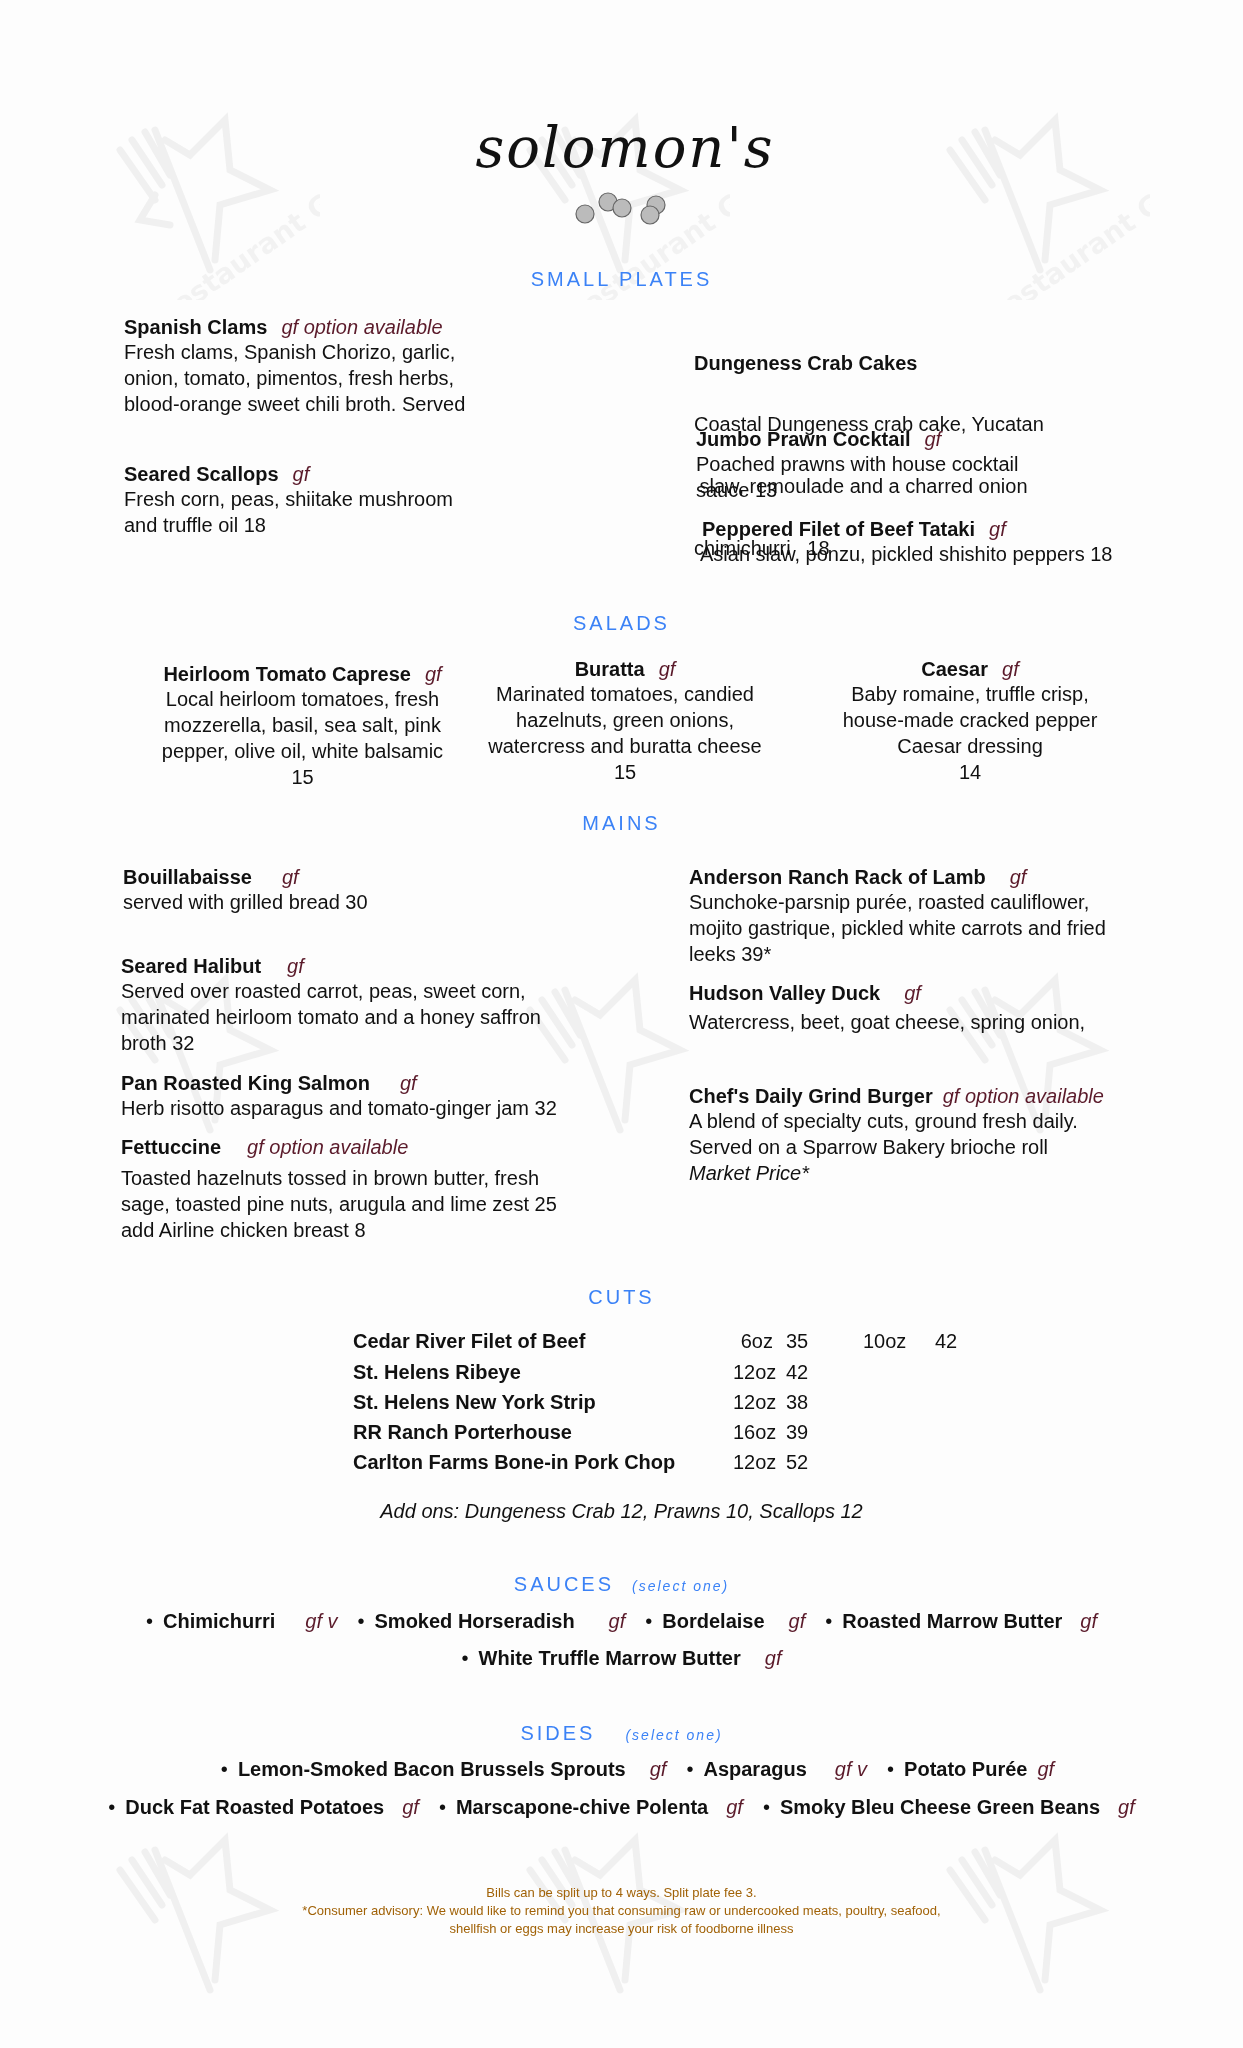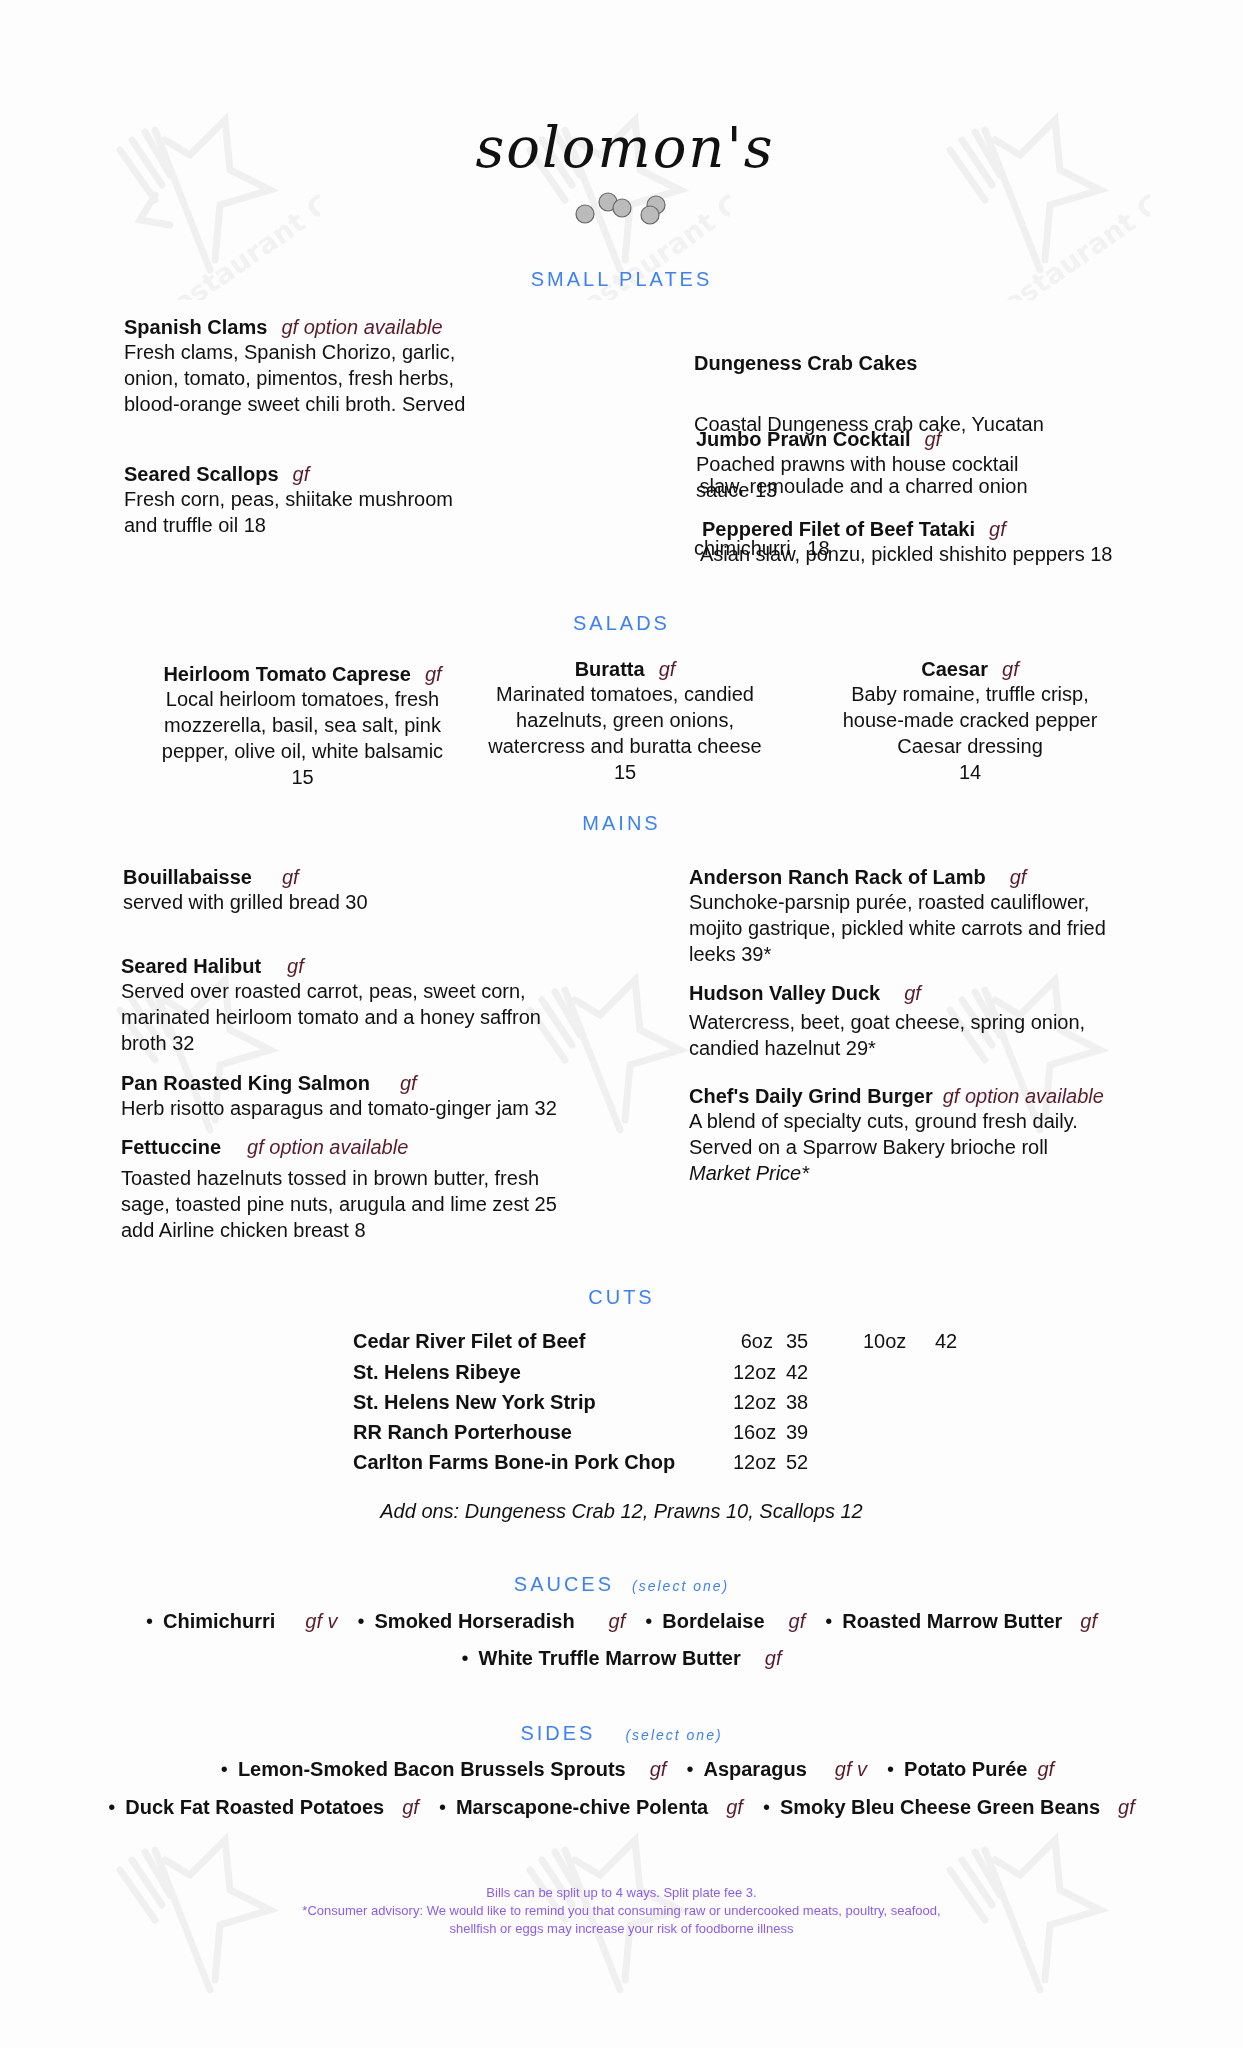--- a/index.html
+++ b/index.html
@@ -23,21 +23,21 @@
   .cuts-row .s1 { position:absolute; left:380px; width:40px; text-align:right; }
   .cuts-row .p1 { position:absolute; left:433px; }
   .cuts-row .s2 { position:absolute; left:510px; }
   .cuts-row .p2 { position:absolute; left:582px; }
   .addons { position:absolute; top:1500px; left:0; width:1243px; text-align:center; font-style:italic; font-size:20px; }
   .bullet-line { position:absolute; left:0; width:1243px; text-align:center; font-size:20px; white-space:nowrap; }
   .bl { display:inline-block; margin:0 10px; }
   .bl .dot { margin-right:10px; }
   .bl .nm { font-weight:bold; }
   .bl .gf { margin-left:18px; }
-  .footer { position:absolute; top:1884px; left:0; width:1243px; text-align:center; font-size:13px; line-height:18px; color:#8b5cf6; }
+  .footer { position:absolute; top:1884px; left:0; width:1243px; text-align:center; font-size:13px; line-height:18px; color:#a16207; }
 </style>
 </head>
 <body>
 
 <div class="wm" style="left:60px;top:60px;"><svg viewBox="0 0 260 240">
       <g fill="none" stroke="#e6e6e6" stroke-width="7" stroke-linecap="round">
         <path d="M60 90 L95 140 M72 80 L102 125 M85 72 L110 115 M95 70 L150 210"></path>
         <path d="M105 80 L130 95 L165 60 L170 110 L210 130 L160 145 L155 200 M95 135 L80 160 L110 165"></path>
       </g>
       <text x="70" y="240" transform="rotate(-35 130 200)" font-size="28" fill="#eaeaea" font-family="DejaVu Sans, sans-serif" font-weight="bold">Restaurant Guru</text>
@@ -185,21 +185,20 @@
 
 <div class="item" style="left:689px;top:866px;width:520px;">
   <div><span class="item-name">Anderson Ranch Rack of Lamb</span><span class="gf" style="margin-left:24px;">gf</span></div>
   <div class="desc">Sunchoke-parsnip purée, roasted cauliflower,</div>
   <div class="desc">mojito gastrique, pickled white carrots and fried</div>
   <div class="desc">leeks   39*</div>
 </div>
 <div class="item" style="left:689px;top:982px;width:520px;">
   <div><span class="item-name">Hudson Valley Duck</span><span class="gf" style="margin-left:24px;">gf</span></div>
   <div class="desc" style="margin-top:4px;">Watercress, beet, goat cheese, spring onion,</div>
-  <div class="desc">candied hazelnut   29*</div>
 </div>
 <div class="item" style="left:689px;top:1085px;width:540px;">
   <div><span class="item-name">Chef's Daily Grind Burger</span><span class="gf" style="margin-left:10px;">gf option available</span></div>
   <div class="desc">A blend of specialty cuts, ground fresh daily.</div>
   <div class="desc">Served on a Sparrow Bakery brioche roll</div>
   <div class="desc" style="font-style:italic;">Market Price*</div>
 </div>
 
 <div class="section-title" style="top:1286px;">CUTS</div>
 

